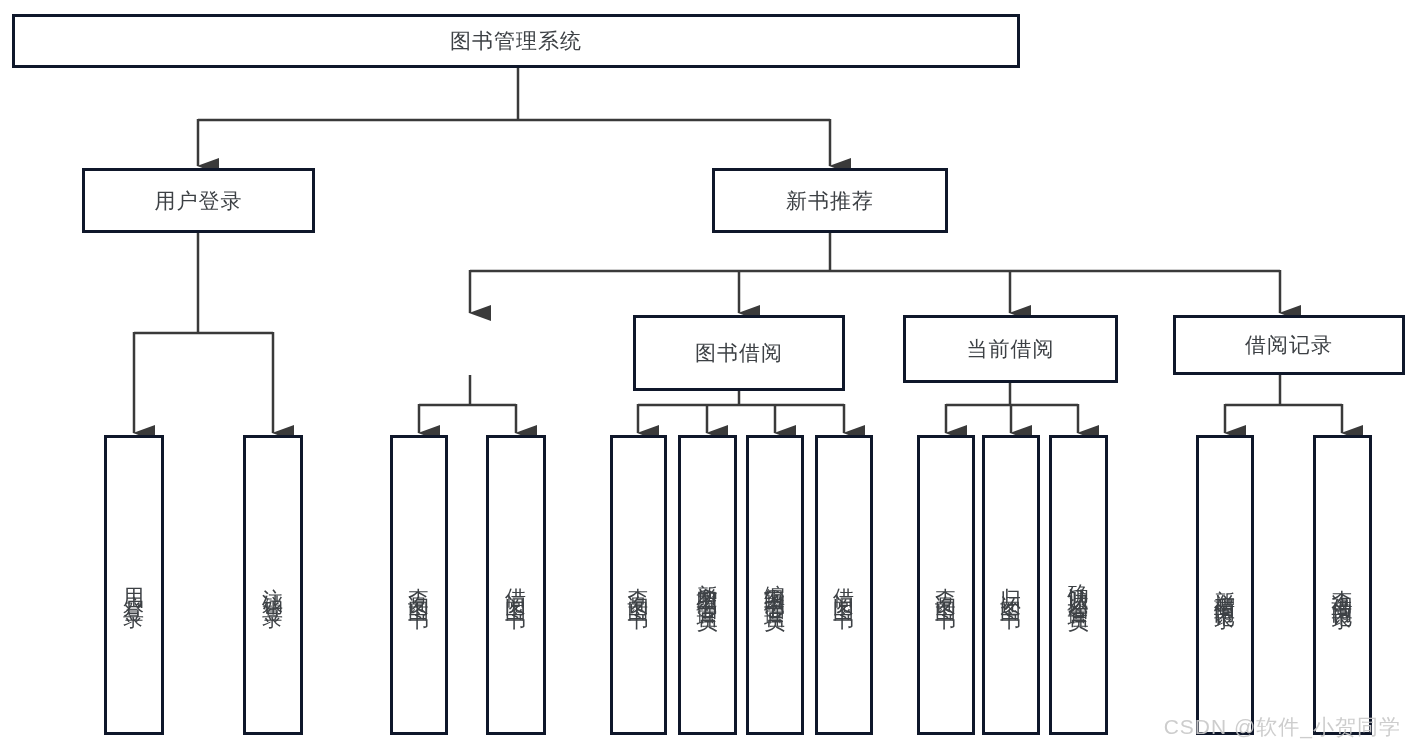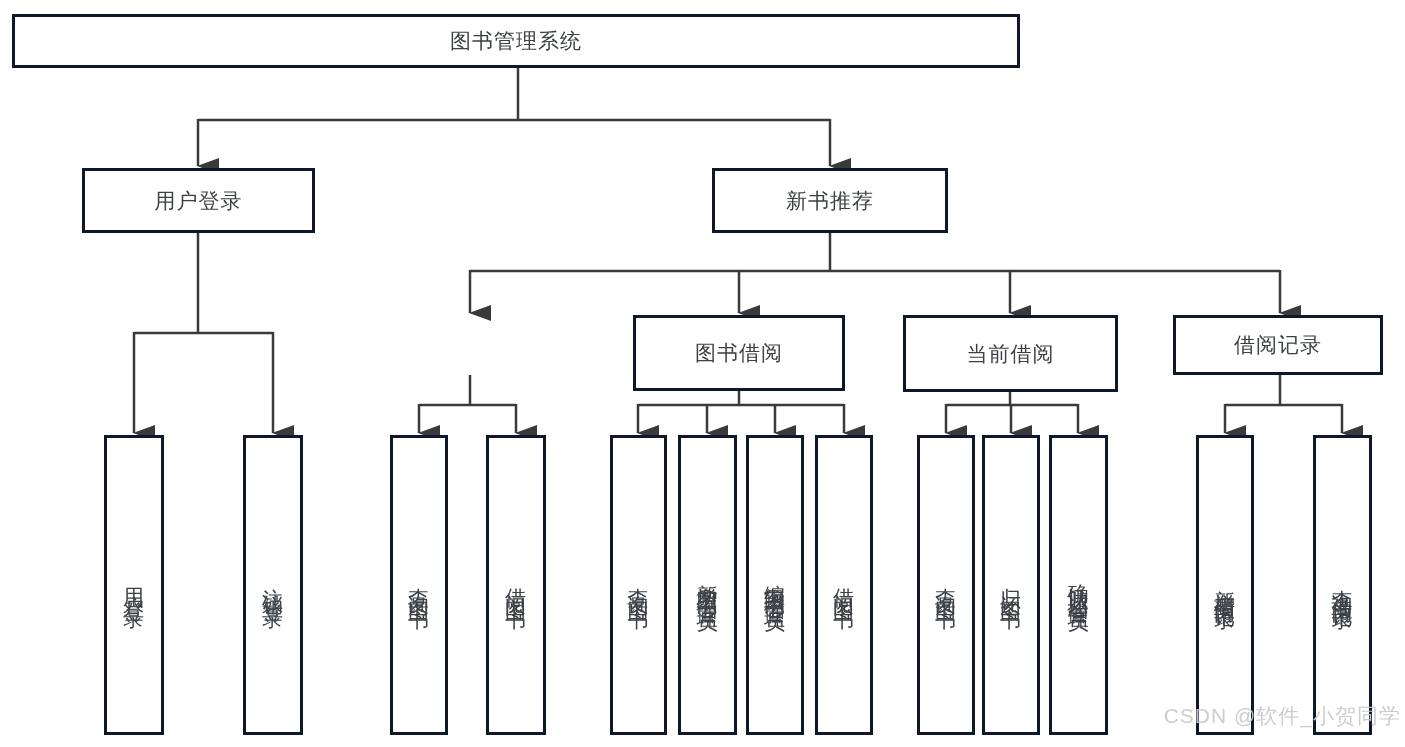--- a/index.html
+++ b/index.html
@@ -14,21 +14,21 @@
     color:#3d4145;z-index:2;
   }
   .node.h{font-size:21px;letter-spacing:1px;}
   .node.v{
     writing-mode:vertical-lr;
     font-size:21px;letter-spacing:7px;line-height:1;
     text-align:center;
   }
   .node.v.long{letter-spacing:4px;font-size:21px;}
   .watermark{
-    position:absolute;right:4px;bottom:17px;z-index:3;
+    position:absolute;right:4px;bottom:6px;z-index:3;
     font-size:21px;color:rgba(201,201,201,0.92);letter-spacing:1px;
     pointer-events:none;
   }
 </style>
 </head>
 <body>
 
 <div class="canvas">
 
   <svg class="connectors" width="1405" height="747" viewBox="0 0 1405 747" xmlns="http://www.w3.org/2000/svg">
@@ -80,22 +80,22 @@
       <path d="M1342,404 L1342,433" marker-end="url(#arrow)"></path>
     </g>
   </svg>
 
   <div class="node h" style="left:12px;top:14px;width:1008px;height:54px;">图书管理系统</div>
 
   <div class="node h" style="left:82px;top:168px;width:233px;height:65px;">用户登录</div>
   <div class="node h" style="left:712px;top:168px;width:236px;height:65px;">新书推荐</div>
 
   <div class="node h" style="left:633px;top:315px;width:212px;height:76px;">图书借阅</div>
-  <div class="node h" style="left:903px;top:315px;width:215px;height:77px;text-align:right;">当前借阅</div>
-  <div class="node h" style="left:1173px;top:315px;width:210px;height:60px;">借阅记录</div>
+  <div class="node h" style="left:903px;top:315px;width:215px;height:68px;text-align:right;">当前借阅</div>
+  <div class="node h" style="left:1173px;top:315px;width:232px;height:60px;">借阅记录</div>
 
   <div class="node v" style="left:104px;top:435px;width:60px;height:300px;">用户登录</div>
   <div class="node v" style="left:243px;top:435px;width:60px;height:300px;">注销登录</div>
 
   <div class="node v" style="left:390px;top:435px;width:58px;height:300px;">查询图书</div>
   <div class="node v" style="left:486px;top:435px;width:60px;height:300px;">借阅图书</div>
 
   <div class="node v" style="left:610px;top:435px;width:57px;height:300px;">查询图书</div>
   <div class="node v long" style="left:678px;top:435px;width:59px;height:300px;">新增图书（管理员）</div>
   <div class="node v long" style="left:746px;top:435px;width:58px;height:300px;">编辑图书（管理员）</div>

